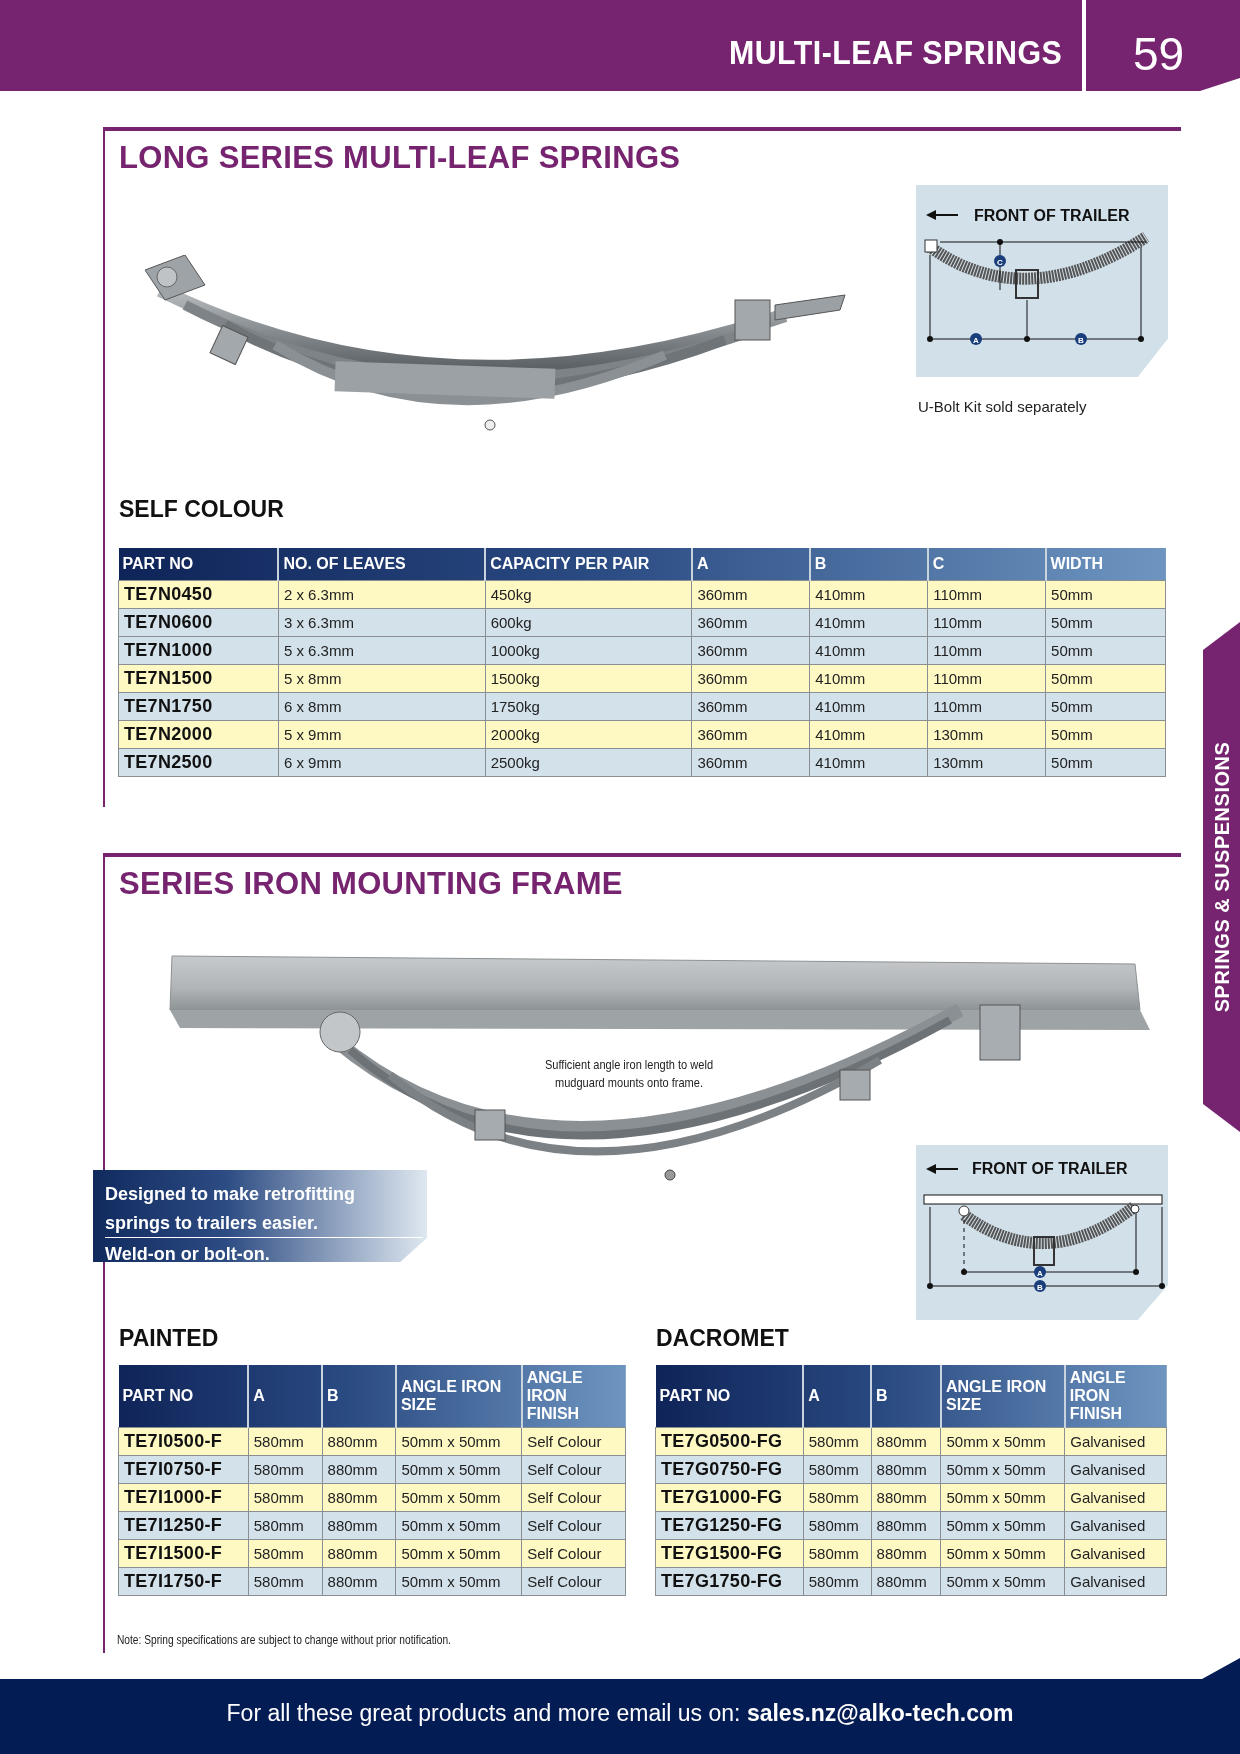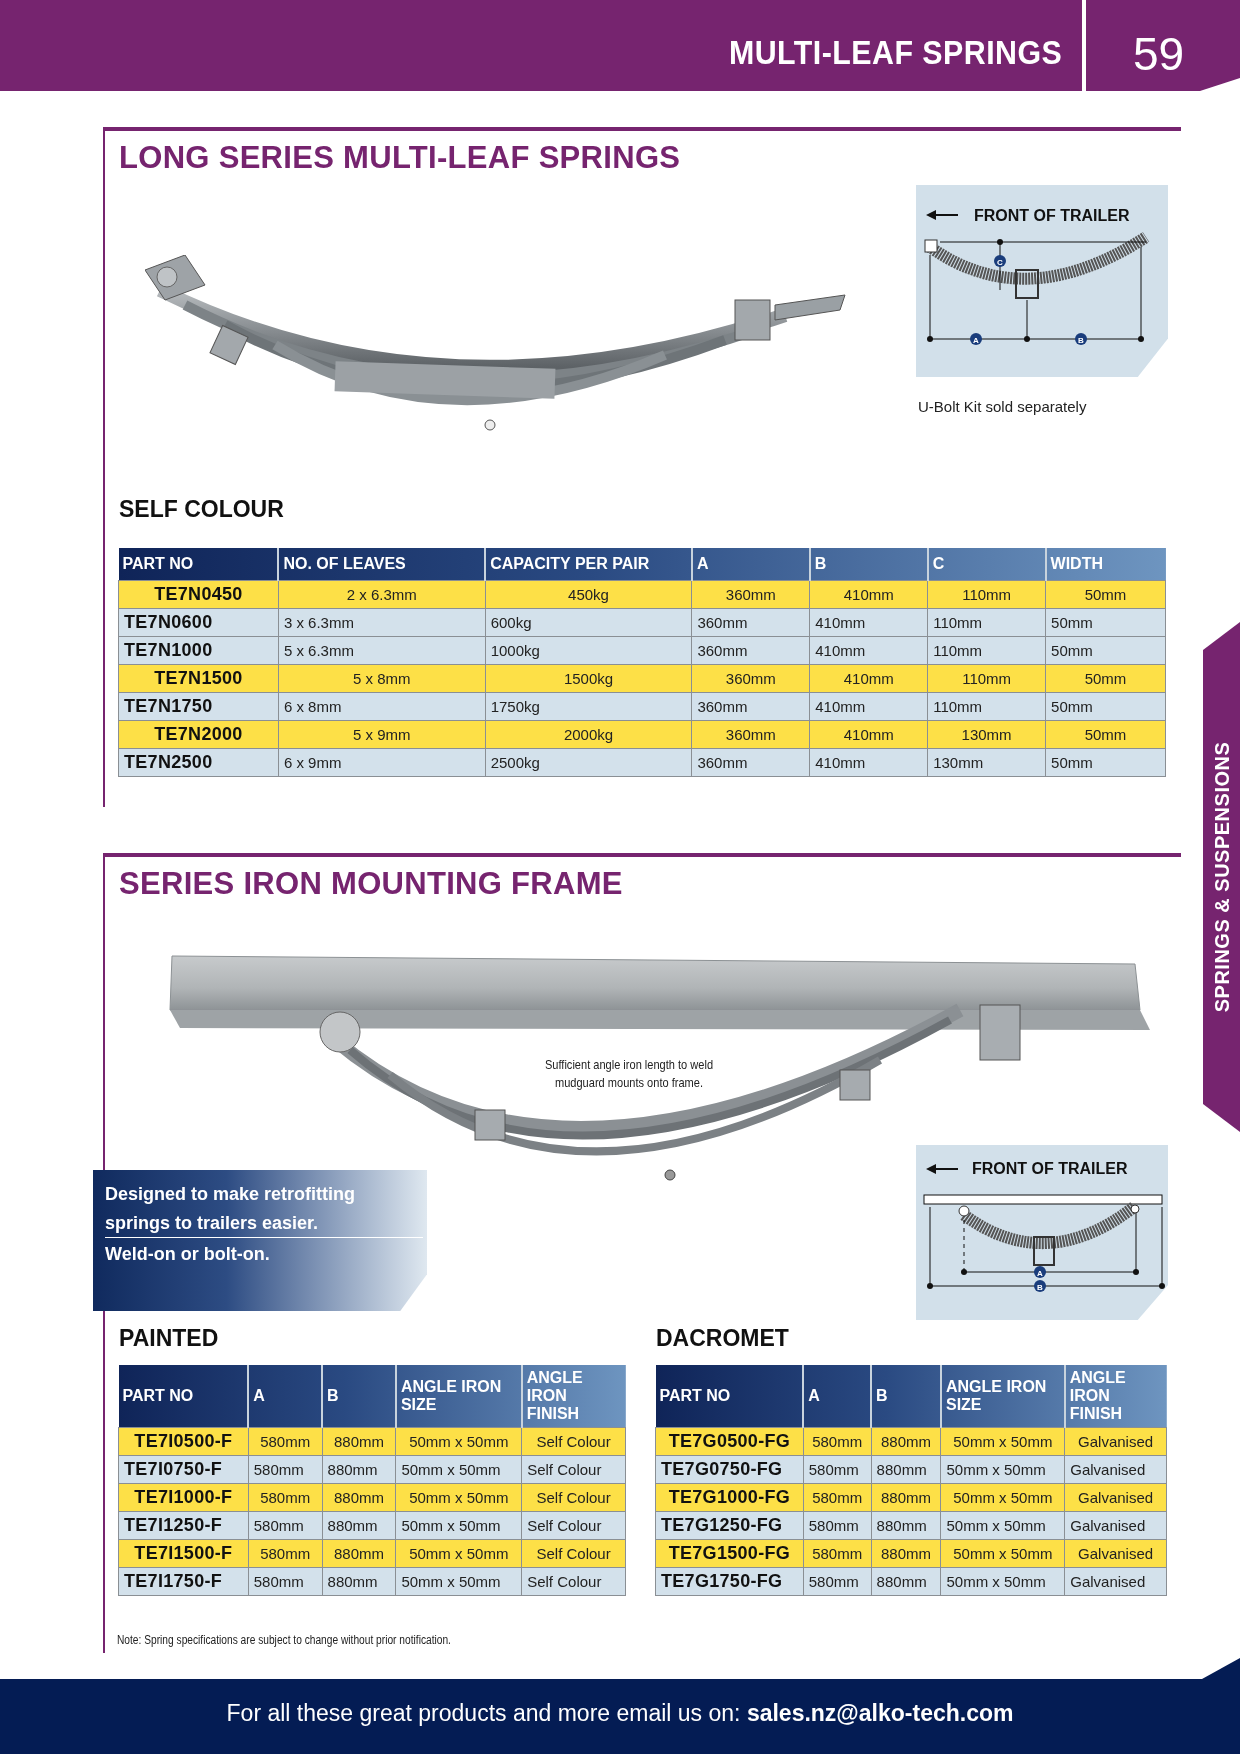--- a/index.html
+++ b/index.html
@@ -22,25 +22,25 @@
   .diagram .front-label { position: absolute; font-family: "Liberation Sans", sans-serif; font-weight: bold; font-size: 16px; color: #111; }
   .caption { position: absolute; font-family: "Liberation Sans", sans-serif; font-size: 15px; color: #222; }
 
   .sub-title { position: absolute; font-family: "Liberation Sans", sans-serif; font-weight: bold; font-size: 23px; color: #111; }
 
   table.spec { position: absolute; border-collapse: collapse; font-family: "Liberation Sans", sans-serif; }
   table.spec th { color: #fff; font-weight: bold; font-size: 16px; text-align: left; padding: 2px 4px; border-right: 2px solid #c8d3dd; vertical-align: middle; line-height: 1.1; }
   table.spec th:last-child { border-right: none; }
   table.spec td { font-size: 15px; color: #222; padding: 0 5px; border: 1px solid #8a8f94; height: 28px; white-space: nowrap; }
   table.spec td.pn { font-weight: bold; font-size: 18px; color: #111; letter-spacing: 0.3px; }
-  table.spec tr.odd td { background: #fde047; text-align: center; }
+  table.spec tr.odd td { background: #fef9c3; }
   table.spec tr.even td { background: #d3e1eb; }
   thead tr { background: linear-gradient(to right, #0f2458 0%, #2a4a82 45%, #6e95c0 100%); }
 
-  .callout { position: absolute; left: 93px; top: 1170px; width: 334px; height: 141px; background: linear-gradient(to right, #102a5e 0%, #2d4c83 40%, #dfe8f0 100%); clip-path: polygon(0 0, 100% 0, 100% 74%, 92% 100%, 0 100%); }
+  .callout { position: absolute; left: 93px; top: 1170px; width: 334px; height: 92px; background: linear-gradient(to right, #102a5e 0%, #2d4c83 40%, #dfe8f0 100%); clip-path: polygon(0 0, 100% 0, 100% 74%, 92% 100%, 0 100%); }
   .callout .line1 { position: absolute; left: 12px; top: 10px; font-family: "Liberation Sans", sans-serif; font-weight: bold; font-size: 18px; color: #fff; line-height: 29px; width: 320px; }
   .callout .sep { position: absolute; left: 12px; top: 67px; width: 318px; height: 1px; background: #fff; }
   .callout .line2 { position: absolute; left: 12px; top: 74px; font-family: "Liberation Sans", sans-serif; font-weight: bold; font-size: 18px; color: #fff; }
 
   .note { position: absolute; left: 117px; top: 1633px; font-family: "Liberation Sans", sans-serif; font-size: 12px; color: #222; transform: scaleX(0.85); transform-origin: left; }
 
   .footer { position: absolute; left: 0; top: 1679px; width: 1240px; height: 75px; background: #041c54; }
   .footer-cut { position: absolute; left: 1202px; top: 1658px; width: 0; height: 0; border-left: 38px solid transparent; border-bottom: 21px solid #041c54; }
   .footer-text { position: absolute; left: 0; top: 1700px; width: 1240px; text-align: center; font-family: "Liberation Sans", sans-serif; font-size: 23px; color: #fff; }
   .footer-text b { font-weight: bold; }

